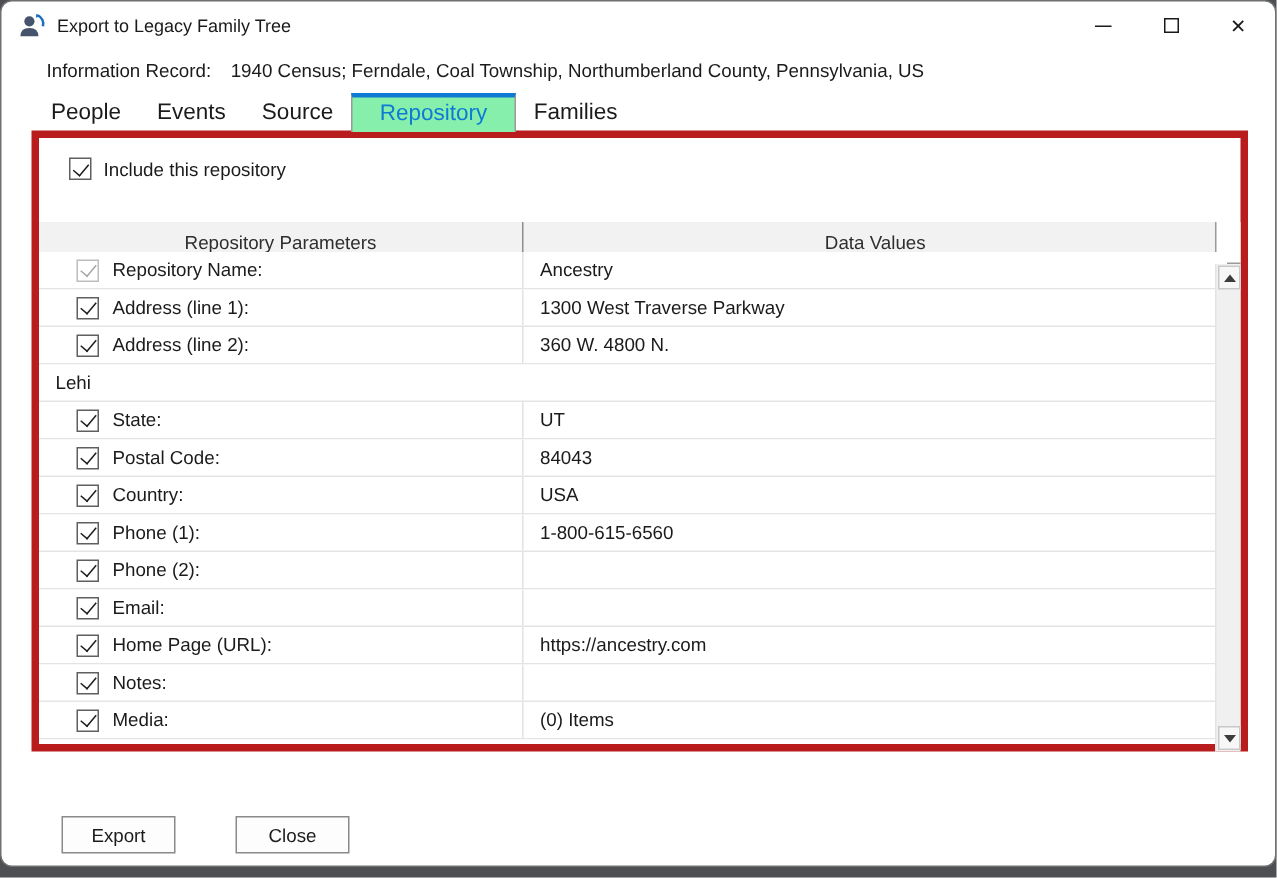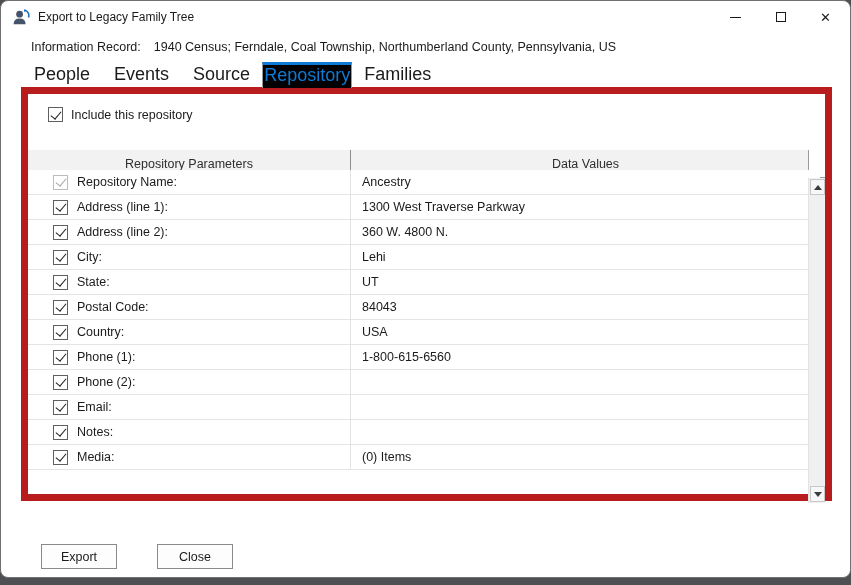--- a/index.html
+++ b/index.html
@@ -20,27 +20,27 @@
   .glyph-min { width:11px; height:1px; background:#1a1a1a; display:block; }
   .glyph-max { width:10px; height:10px; border:1px solid #1a1a1a; display:block; }
   .glyph-close { font-size:13px; color:#1a1a1a; line-height:1; }
 
   
   .info-row { position:absolute; left:30px; top:39px; display:flex; font-size:12.5px; color:#1b1b1b; }
   .info-row .lbl { margin-right:13px; }
 
   
   .tabs { position:absolute; left:21px; top:61px; display:flex; align-items:flex-start; z-index:3; }
-  .tab { height:25px; line-height:25px; padding:0 12px; font-size:18px; color:#1b1b1b; cursor:default; }
-  .tab.selected { height:26px; background:#000000; border:1px solid #9a9a9a; border-bottom:none;
-                  border-top:3px solid var(--accent); line-height:21px; padding:0 1px; color:var(--accent); }
+  .tab { height:25px; line-height:25px; padding:0 12px; font-size:15px; color:#1b1b1b; cursor:default; }
+  .tab.selected { height:26px; background:#86efac; border:1px solid #9a9a9a; border-bottom:none;
+                  border-top:3px solid var(--accent); line-height:21px; padding:0 18px; color:var(--accent); }
 
   
   .panel { position:absolute; left:20px; top:86px; width:811px; height:414px;
-           background:#fff; border:7px solid #b91c1c; z-index:1; }
+           background:#fff; border:5px solid #b91c1c; z-index:1; }
 
   .include-row { position:absolute; left:20px; top:13px; display:flex; align-items:center; font-size:12.5px; color:#1b1b1b; }
   .include-row .cb { margin-right:8px; }
 
   
   .cb { width:15px; height:15px; border:1px solid #5f5f5f; background:#fff; display:inline-block;
         position:relative; flex:0 0 auto; }
   .cb.checked::after { content:""; position:absolute; left:3.5px; top:0.5px; width:5px; height:9px;
         border-right:1.8px solid #1c1c1c; border-bottom:1.8px solid #1c1c1c; transform:rotate(40deg); }
   .cb.disabled { border-color:#bcbcbc; }
@@ -163,24 +163,20 @@
           <div class="grid-row">
     <div class="c1">
       <span class="cb checked"></span>
       <span class="param-label">Address (line 2):</span>
     </div>
     <div class="c2">
       <span class="value-label">360 W. 4800 N.</span>
     </div>
   </div>
           <div class="grid-row">
-    <div class="c1">
-      <span class="cb checked"></span>
-      <span class="param-label">City:</span>
-    </div>
     <div class="c2">
       <span class="value-label">Lehi</span>
     </div>
   </div>
           <div class="grid-row">
     <div class="c1">
       <span class="cb checked"></span>
       <span class="param-label">State:</span>
     </div>
     <div class="c2">
@@ -223,20 +219,29 @@
       <span class="value-label"></span>
     </div>
   </div>
           <div class="grid-row">
     <div class="c1">
       <span class="cb checked"></span>
       <span class="param-label">Email:</span>
     </div>
     <div class="c2">
       <span class="value-label"></span>
+    </div>
+  </div>
+          <div class="grid-row">
+    <div class="c1">
+      <span class="cb checked"></span>
+      <span class="param-label">Home Page (URL):</span>
+    </div>
+    <div class="c2">
+      <span class="value-label">https://ancestry.com</span>
     </div>
   </div>
           <div class="grid-row">
     <div class="c1">
       <span class="cb checked"></span>
       <span class="param-label">Notes:</span>
     </div>
     <div class="c2">
       <span class="value-label"></span>
     </div>

